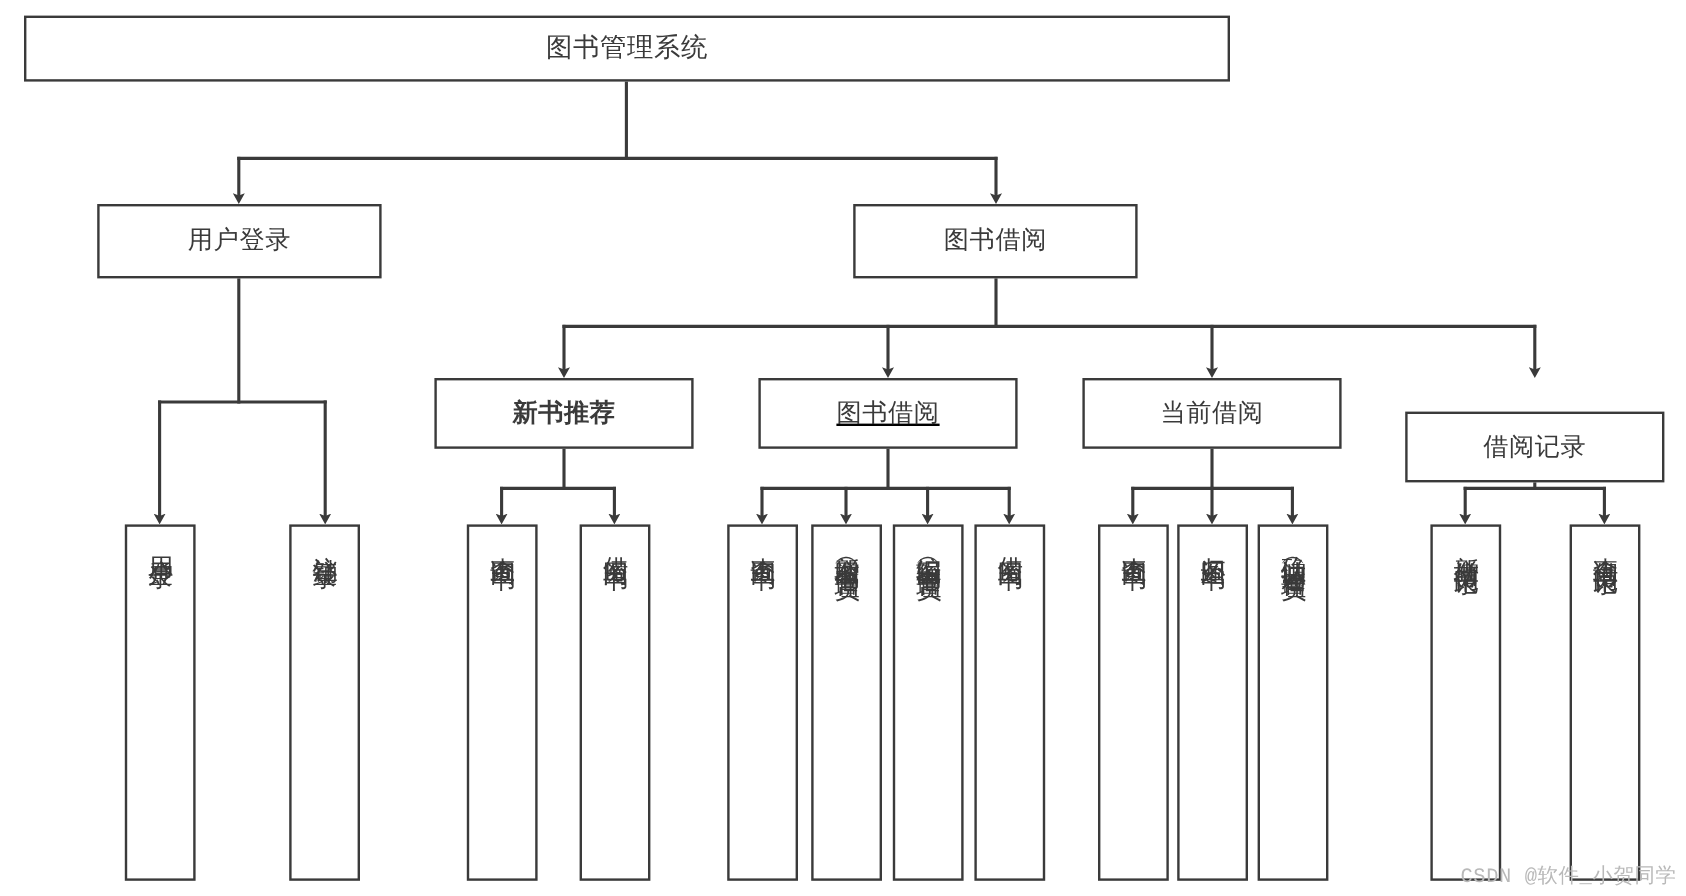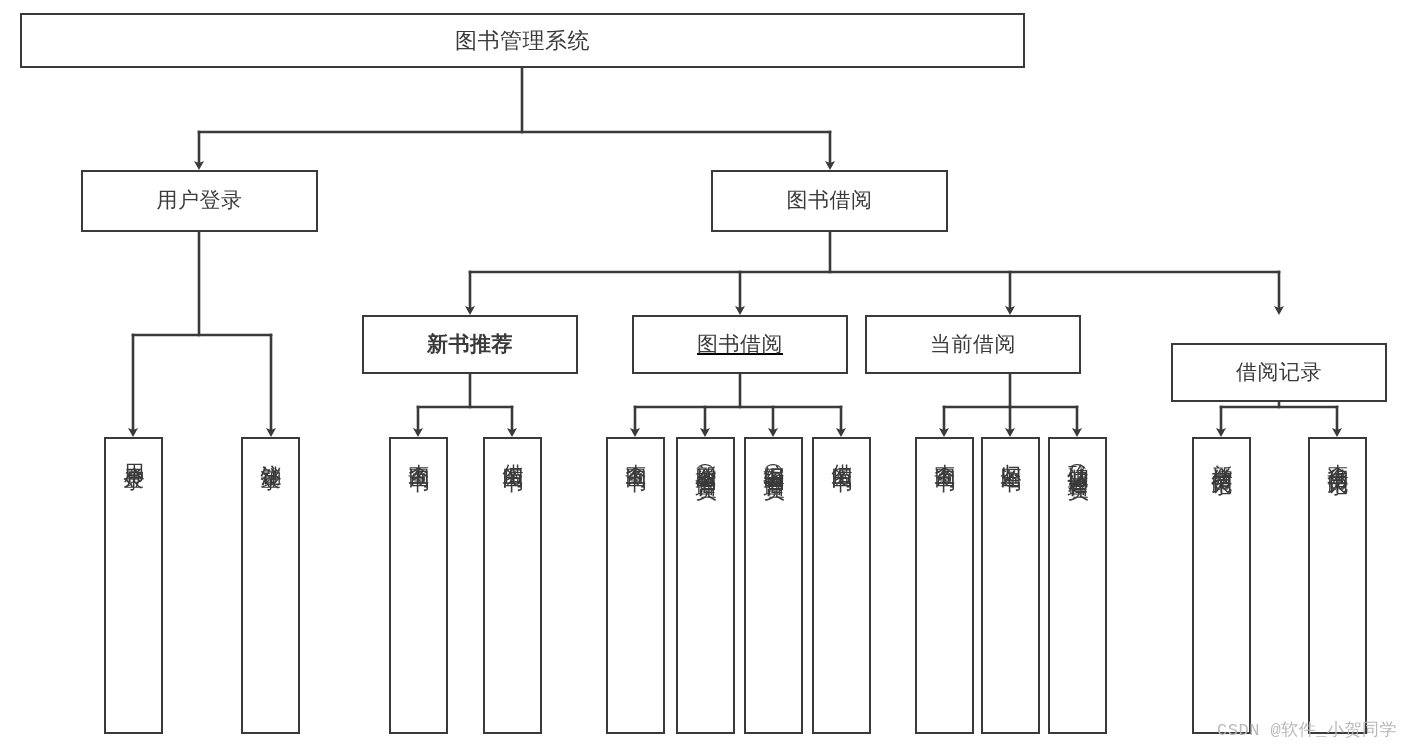--- a/index.html
+++ b/index.html
@@ -136,21 +136,21 @@
   <div class="node h-node" style="left:711px; top:170px; width:237px; height:62px;">
     <span class="node-label">图书借阅</span>
   </div>
 
   <div class="node h-node" style="left:362px; top:315px; width:216px; height:59px;font-weight:bold;">
     <span class="node-label">新书推荐</span>
   </div>
   <div class="node h-node" style="left:632px; top:315px; width:216px; height:59px;text-decoration:underline;">
     <span class="node-label">图书借阅</span>
   </div>
-  <div class="node h-node" style="left:865px; top:315px; width:216px; height:59px;">
+  <div class="node h-node" style="left:902px; top:315px; width:216px; height:59px;">
     <span class="node-label">当前借阅</span>
   </div>
   <div class="node h-node" style="left:1171px; top:315px; width:216px; height:59px;margin-top:28px;">
     <span class="node-label">借阅记录</span>
   </div>
 
   <div class="node v-node" style="left:104px; top:437px; width:59px; height:297px;">
     <span class="node-label">用户登录</span>
   </div>
   <div class="node v-node" style="left:241px; top:437px; width:59px; height:297px;">

